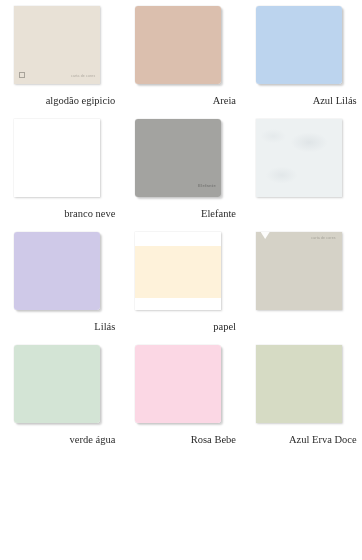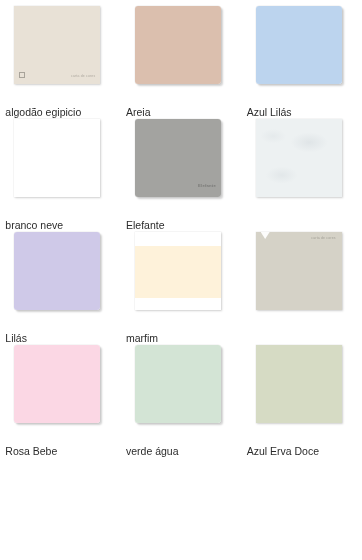--- a/index.html
+++ b/index.html
@@ -125,26 +125,27 @@
     position: absolute;
     left: 5px;
     top: 0px;
     width: 9px;
     height: 7px;
     background: rgba(255,255,255,0.92);
     clip-path: polygon(0 0, 100% 0, 50% 100%);
   }
 
   .swatch-caption {
-    margin-top: 19px;
+    margin-top: 7px;
     font-size: 10.5px;
     color: #2b2b2b;
-    text-align: left;
+    text-align: right;
     line-height: 1.2;
     width: 110px;
+    font-family: Liberation Serif, serif;
   }
 </style>
 </head>
 <body style="background: rgb(255, 255, 255);">
 
 <div class="swatch-grid">
     <div class="swatch-cell">
       <div class="swatch-chip-wrap">
         <div class="swatch-chip papercard" title="algodão egipicio">
           <div class="chip-fill" style="background: rgb(232, 225, 214);"></div>
@@ -202,48 +203,48 @@
         </div>
       </div>
       <div class="swatch-caption">Lilás</div>
     </div>
     <div class="swatch-cell">
       <div class="swatch-chip-wrap">
         <div class="swatch-chip papercard" title="marfim">
           <div class="chip-band" style="top: 14px; bottom: 12px; background: rgb(254, 242, 218);"></div>
         </div>
       </div>
-      <div class="swatch-caption">marfim</div>
+      <div class="swatch-caption">papel</div>
     </div>
     <div class="swatch-cell">
       <div class="swatch-chip-wrap">
         <div class="swatch-chip papercard" title="papel picado">
           <div class="chip-fill" style="background: rgb(213, 210, 199);"></div>
           <span class="chip-notch"></span>
           <span class="chip-watermark tr">carta de cores</span>
         </div>
       </div>
     </div>
     <div class="swatch-cell">
       <div class="swatch-chip-wrap">
+        <div class="swatch-chip rounded shadowed" title="verde água">
+          <div class="chip-fill" style="background: rgb(211, 228, 213);"></div>
+        </div>
+      </div>
+      <div class="swatch-caption">verde água</div>
+    </div>
+    <div class="swatch-cell">
+      <div class="swatch-chip-wrap">
         <div class="swatch-chip rounded shadowed" title="Rosa Bebe">
           <div class="chip-fill" style="background: rgb(251, 215, 228);"></div>
         </div>
       </div>
       <div class="swatch-caption">Rosa Bebe</div>
     </div>
     <div class="swatch-cell">
       <div class="swatch-chip-wrap">
-        <div class="swatch-chip rounded shadowed" title="verde água">
-          <div class="chip-fill" style="background: rgb(211, 228, 213);"></div>
-        </div>
-      </div>
-      <div class="swatch-caption">verde água</div>
-    </div>
-    <div class="swatch-cell">
-      <div class="swatch-chip-wrap">
         <div class="swatch-chip papercard" title="Verde Erva Doce">
           <div class="chip-fill" style="background: rgb(214, 219, 196);"></div>
         </div>
       </div>
       <div class="swatch-caption">Azul Erva Doce</div>
     </div>
   </div>
 
 </body></html>

